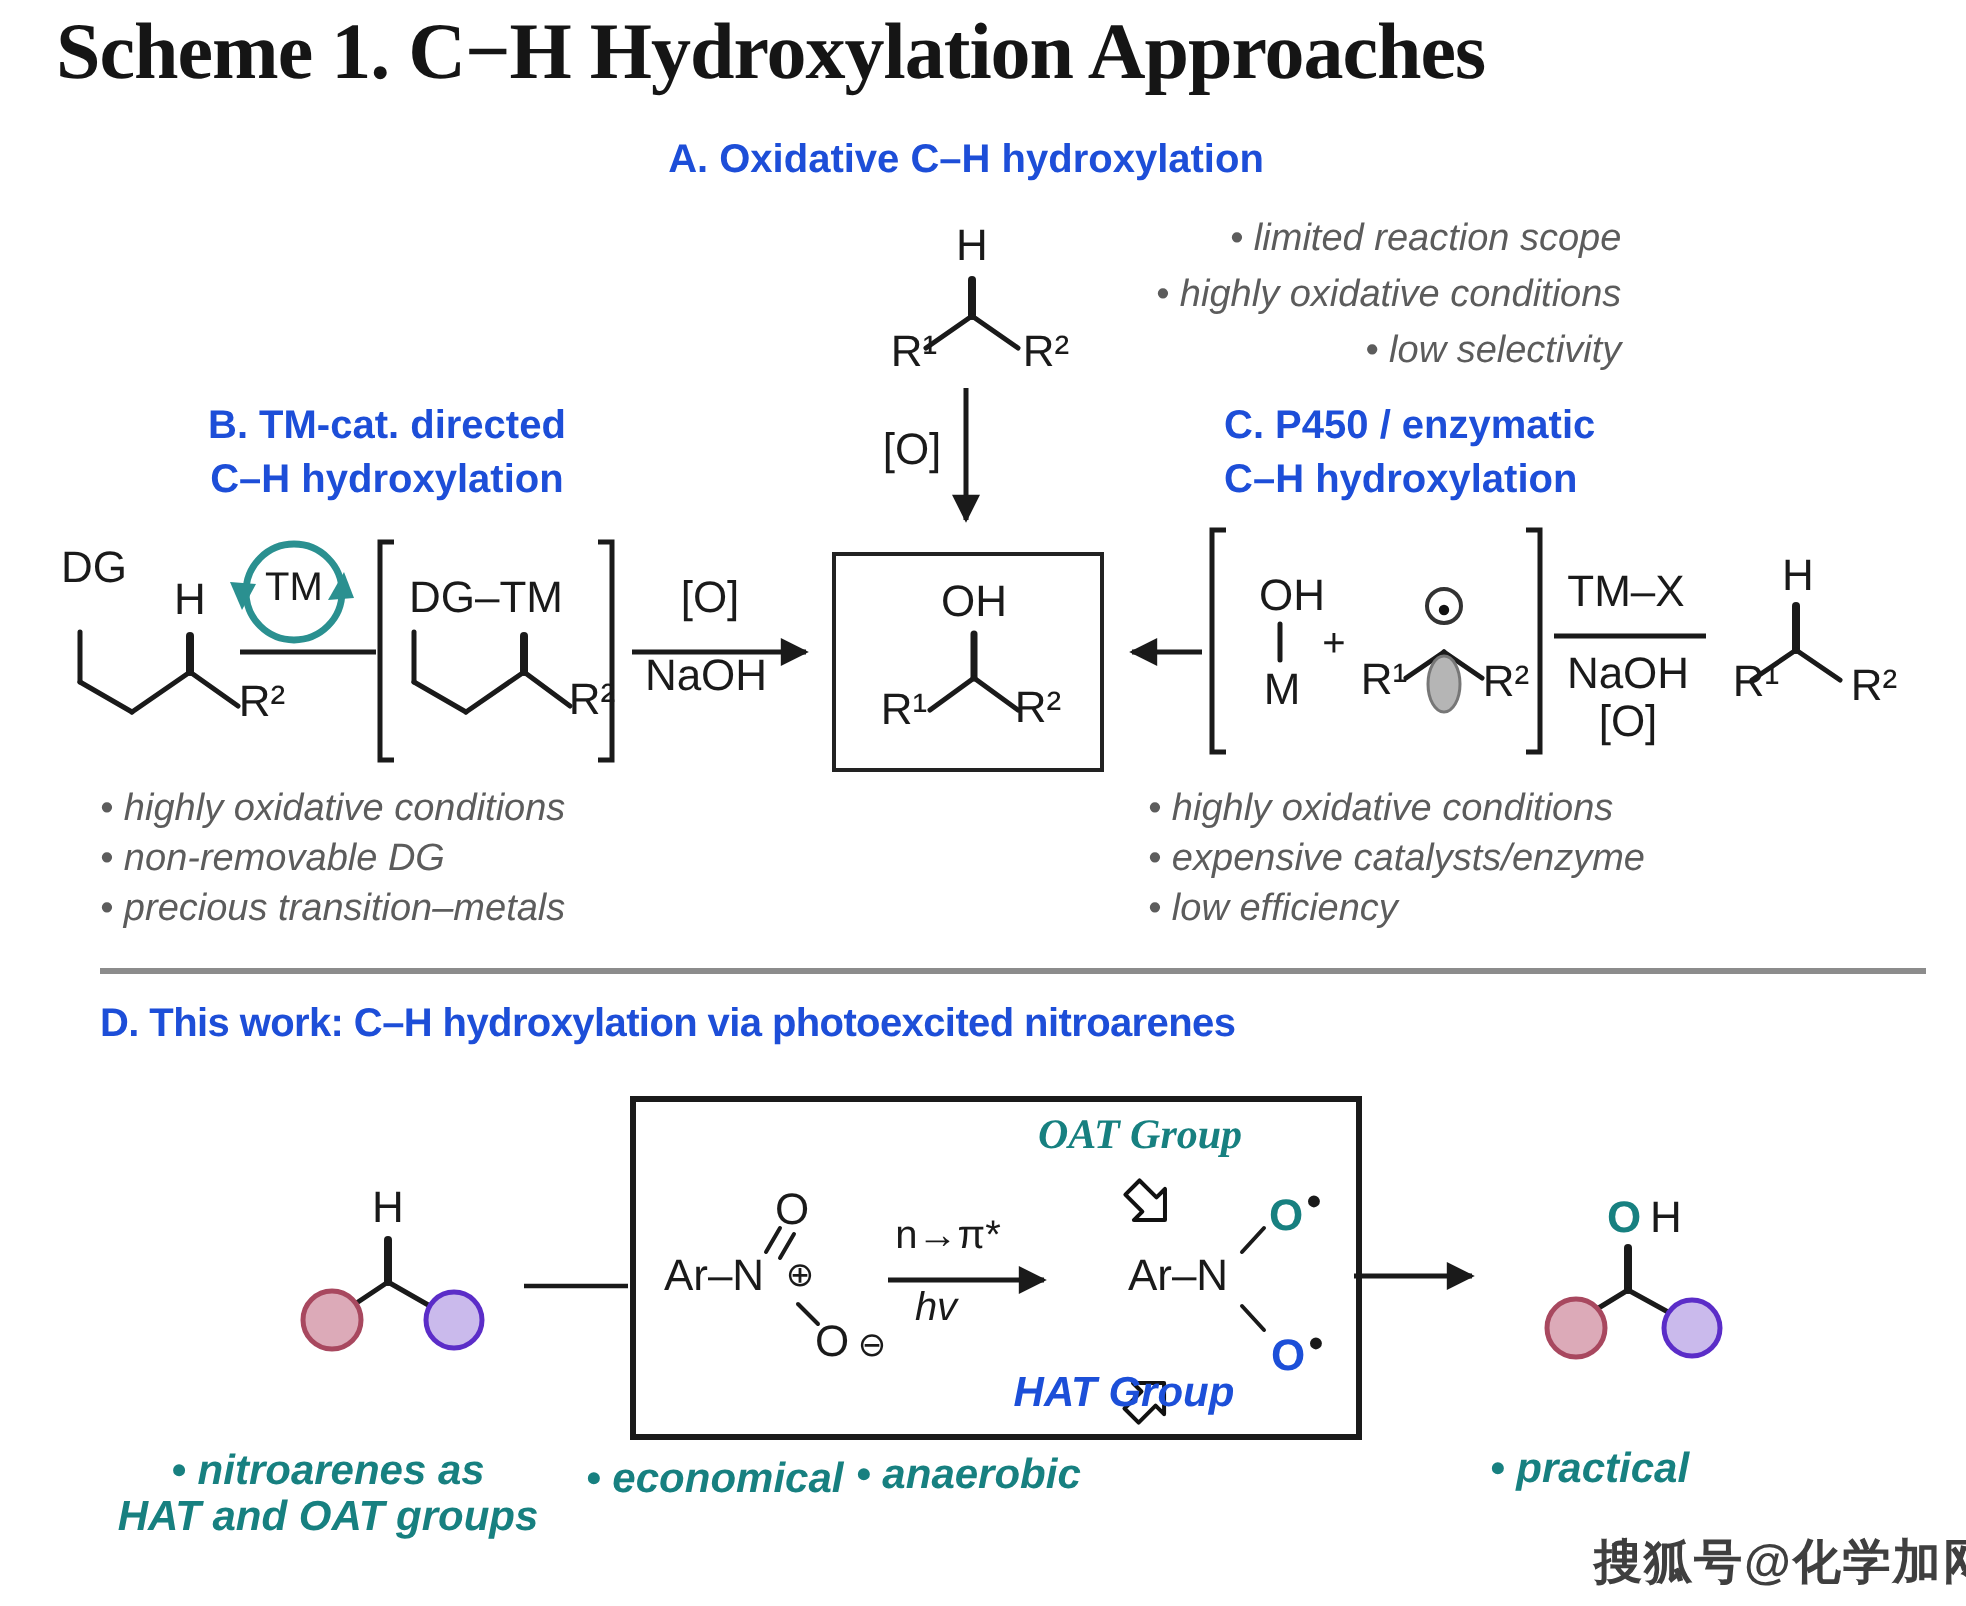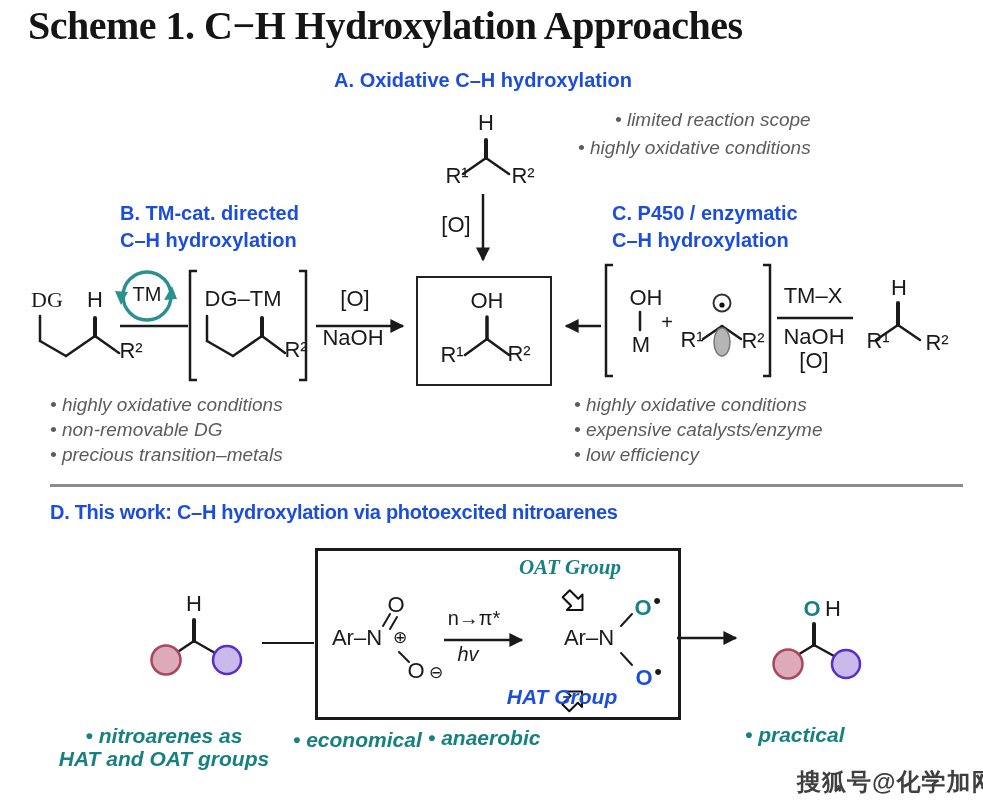--- a/index.html
+++ b/index.html
@@ -152,27 +152,28 @@
   <div class="t title" style="left:28px;top:4px;">Scheme 1. C−H Hydroxylation Approaches</div>
 
   <div class="t head c" style="left:483px;top:70px;">A. Oxidative C–H hydroxylation</div>
   <div class="t chem c" style="left:486px;top:111px;">H</div>
   <div class="t chem c" style="left:457px;top:164px;">R¹</div>
   <div class="t chem c" style="left:523px;top:164px;">R²</div>
   <div class="t chem c" style="left:456px;top:213px;">[O]</div>
   <div class="t bullets bullets-a" style="left:578px;top:106px;">
     <span class="line">• limited reaction scope</span>
     <span class="line">• highly oxidative conditions</span>
-  </div>
-
-  <div class="t head" style="left:120px;top:200px;">
+    <span class="line">• low selectivity</span>
+  </div>
+
+  <div class="t head" style="left:104px;top:200px;text-align:center;">
     <span class="line">B. TM-cat. directed</span>
     <span class="line">C–H hydroxylation</span>
   </div>
-  <div class="t chem c" style="left:47px;top:288px;font-family:Liberation Serif, serif;">DG</div>
+  <div class="t chem c" style="left:47px;top:272px;">DG</div>
   <div class="t chem c" style="left:95px;top:288px;">H</div>
   <div class="t chem c" style="left:131px;top:339px;">R²</div>
   <div class="t chem-sm c" style="left:147px;top:284px;">TM</div>
   <div class="t chem c" style="left:243px;top:287px;">DG–TM</div>
   <div class="t chem c" style="left:296px;top:338px;">R²</div>
   <div class="t chem c" style="left:355px;top:287px;">[O]</div>
   <div class="t chem c" style="left:353px;top:326px;">NaOH</div>
   <div class="t bullets bullets-bc" style="left:50px;top:392px;">
     <span class="line">• highly oxidative conditions</span>
     <span class="line">• non-removable DG</span>

